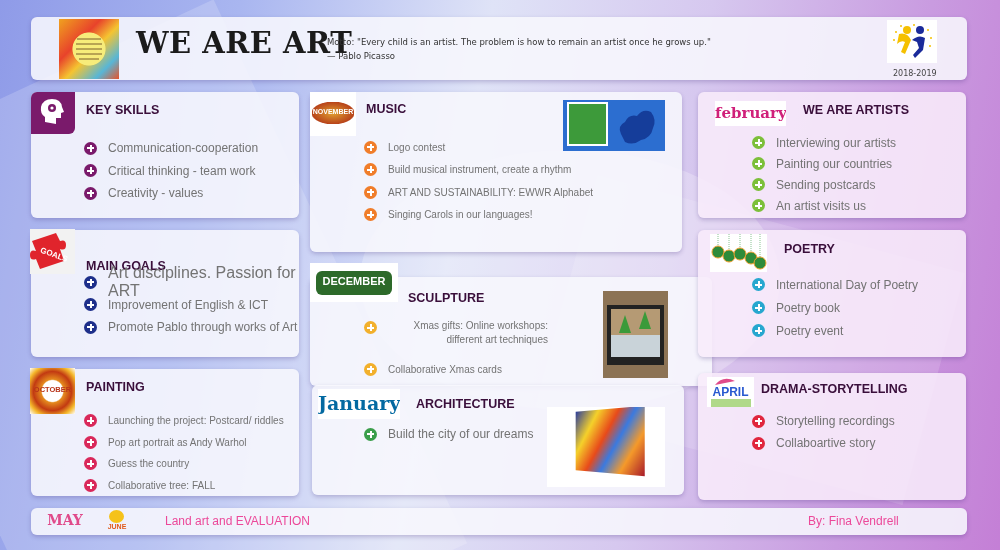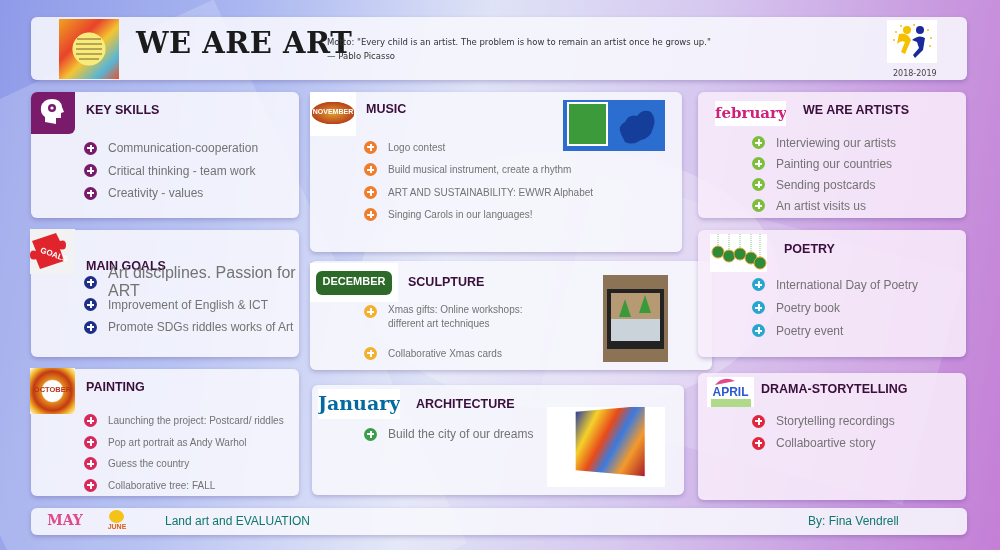--- a/index.html
+++ b/index.html
@@ -37,21 +37,21 @@
   .items { position:absolute; list-style:none; }
   .items li { display:flex; align-items:center; font-family:"Liberation Sans", sans-serif; color:#737373; }
   .bullet { width:13px; height:13px; border-radius:50%; display:inline-flex; align-items:center; justify-content:center; margin-right:11px; flex-shrink:0; position:relative; }
   .bullet::before { content:""; position:absolute; width:7px; height:2px; background:#fff; }
   .bullet::after { content:""; position:absolute; width:2px; height:7px; background:#fff; }
 
   .thumb { position:absolute; background:#fff; overflow:hidden; }
   .month-label { position:absolute; width:100%; text-align:center; font-weight:bold; font-family:"Liberation Sans", sans-serif; }
 
   .footer-card { left:31px; top:508px; width:936px; height:27px; }
-  .footer-text { position:absolute; top:6px; font-family:"Liberation Sans", sans-serif; font-size:12px; color:#0f766e; }
+  .footer-text { position:absolute; top:6px; font-family:"Liberation Sans", sans-serif; font-size:12px; color:#ec4899; }
 </style>
 </head>
 <body>
 
 <div class="bg-shape1"></div>
 <div class="bg-shape2"></div>
 <div class="bg-shape3"></div>
 
 <div class="card title-card">
   <div class="title-img">
@@ -115,21 +115,21 @@
     <li style="font-size:16px;height:22.5px;">
         <span class="bullet" style="background:#1e2f8a;"></span>
         <span>Art disciplines. Passion for ART</span>
       </li>
     <li style="font-size:12px;height:22.5px;">
         <span class="bullet" style="background:#1e2f8a;"></span>
         <span>Improvement of English &amp; ICT</span>
       </li>
     <li style="font-size:12px;height:22.5px;">
         <span class="bullet" style="background:#1e2f8a;"></span>
-        <span>Promote SDGs riddles works of Art</span>
+        <span>Promote Pablo through works of Art</span>
       </li>
   </ul>
 </div>
 <div class="thumb" style="left:30px;top:229px;width:45px;height:45px;background:#f2f2f2;">
   <svg viewBox="0 0 45 45" width="45" height="45">
     <path d="M2 12 L26 4 L30 12 Q36 10 36 16 Q36 22 30 20 L34 32 L10 40 L6 30 Q0 32 0 26 Q0 20 6 22 Z" fill="#e0242c"></path>
     <text x="10" y="26" font-size="8" fill="#fff" font-family="Liberation Sans, sans-serif" font-weight="bold" transform="rotate(20 18 24)">GOALS</text>
   </svg>
 </div>
 
@@ -183,21 +183,21 @@
     <svg style="position:absolute;left:48px;top:4px;" viewBox="0 0 50 44" width="50" height="44">
       <path d="M10 30 Q6 22 14 18 Q18 10 26 12 Q32 4 40 8 Q46 16 42 24 Q40 34 30 36 Q22 42 14 38 Z" fill="#153d9a"></path>
     </svg>
   </div>
 </div>
 <div class="thumb" style="left:310px;top:92px;width:46px;height:44px;">
   <div style="position:absolute;left:2px;top:10px;width:42px;height:22px;background:radial-gradient(ellipse,#e0a030 0,#b8441a 70%,transparent 75%);"></div>
   <div class="month-label" style="top:16px;font-size:7px;color:#fff;">NOVEMBER</div>
 </div>
 
-<div class="card" style="left:310px;top:261px;width:402px;height:109px;">
+<div class="card" style="left:310px;top:277px;width:402px;height:109px;text-align:right;">
   <div class="section-title" style="left:98px;top:14px;">SCULPTURE</div>
   <ul class="items" style="left:54px;top:42px;">
     <li style="font-size:10px;height:40px;align-items:flex-start;">
         <span class="bullet" style="background:#f2b02c;margin-top:2px;"></span>
         <span style="width:160px;line-height:14px;">Xmas gifts: Online workshops: different art techniques</span>
       </li>
     <li style="font-size:10px;height:20px;">
         <span class="bullet" style="background:#f2b02c;"></span>
         <span>Collaborative Xmas cards</span>
       </li>

